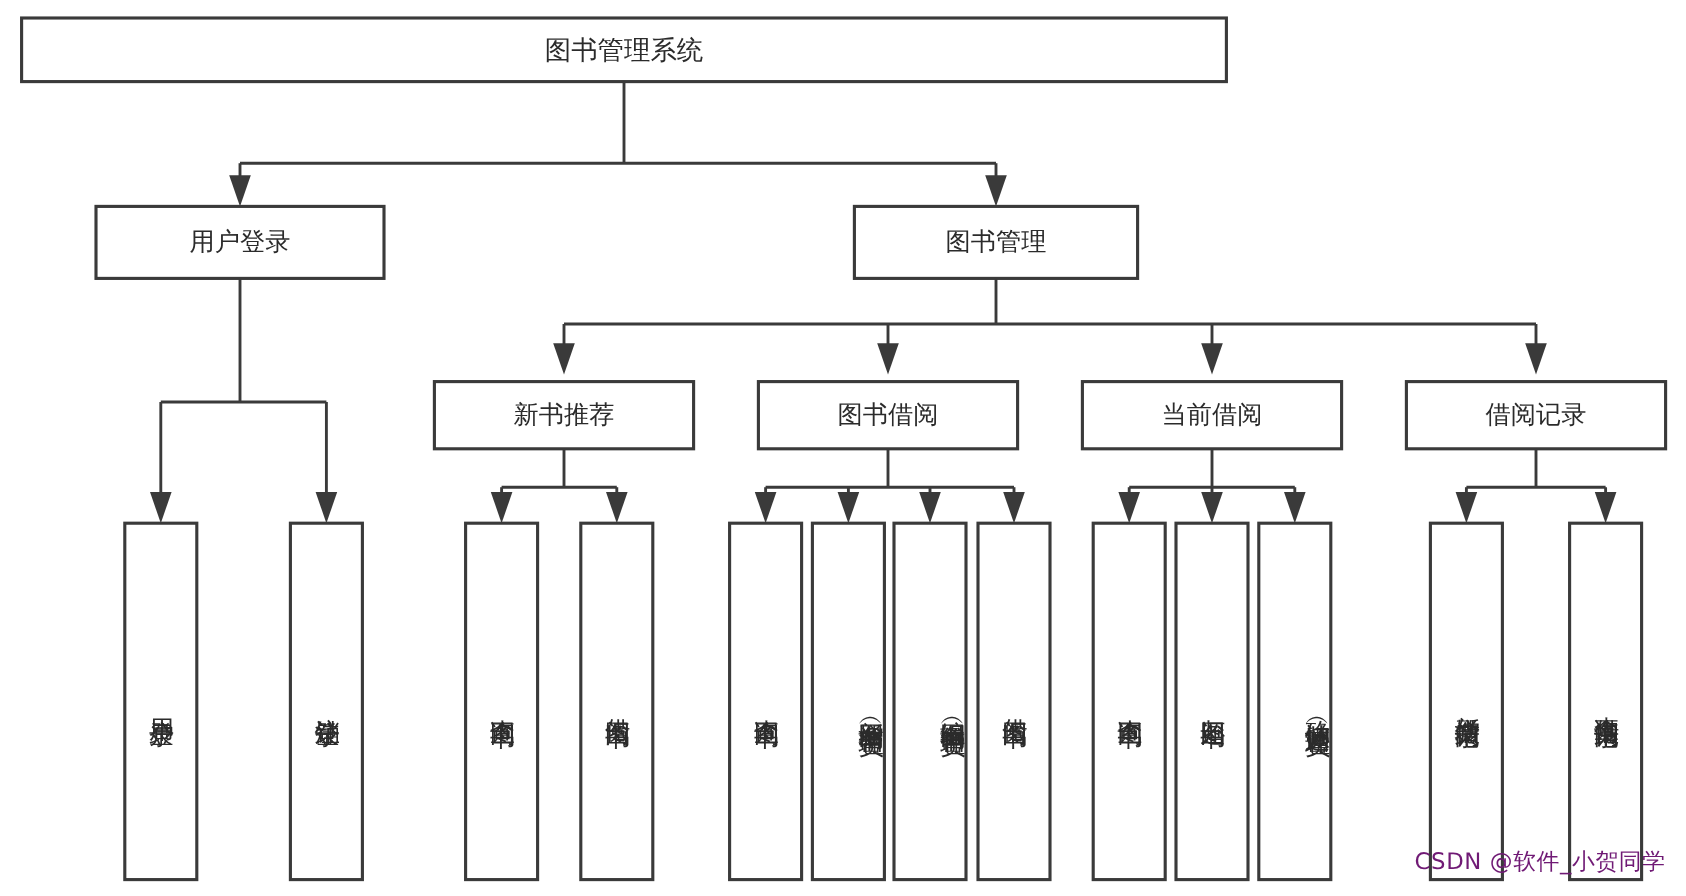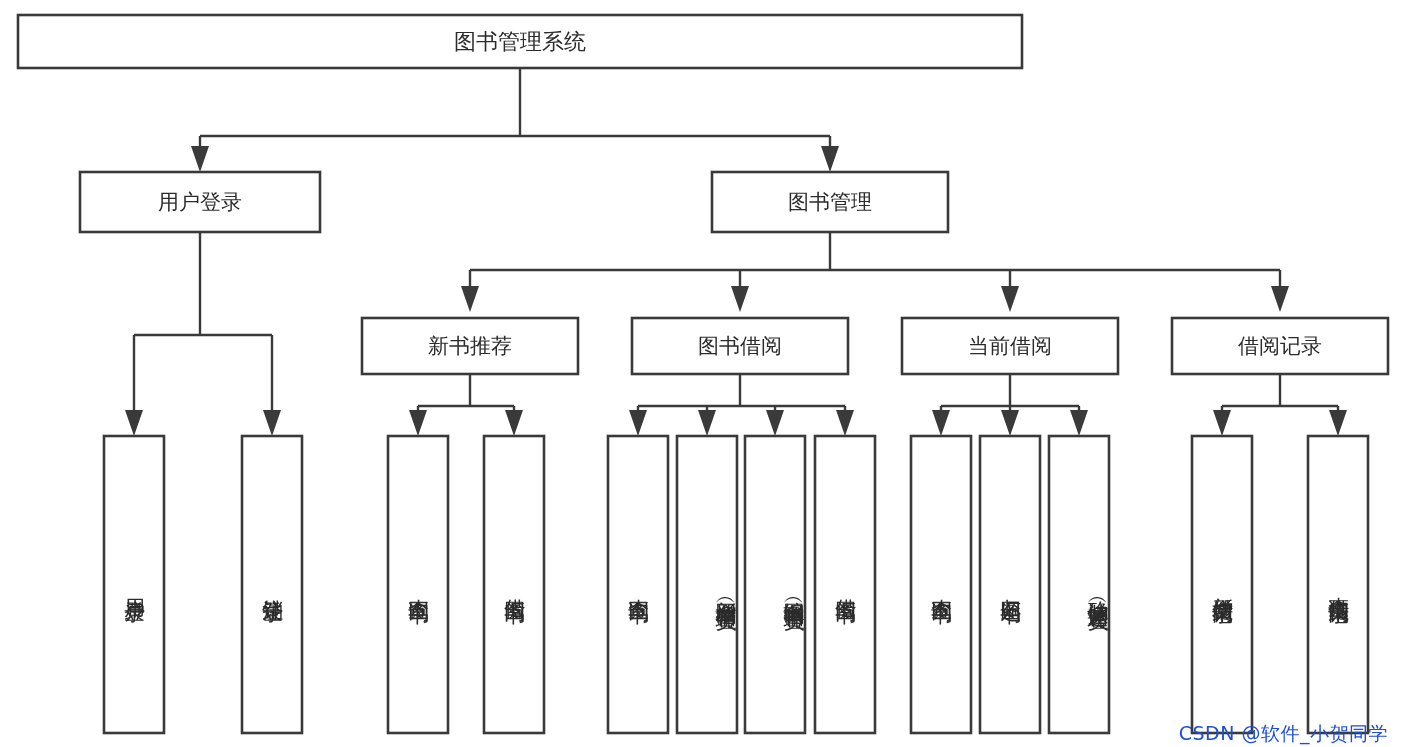--- a/index.html
+++ b/index.html
@@ -72,24 +72,24 @@
     font-size: 21px;
     line-height: 1.12;
     letter-spacing: 1.5px;
     color: #2b2b2b;
     white-space: nowrap;
     pointer-events: none;
   }
   .watermark {
     position: absolute;
     right: 8px;
-    bottom: 0;
+    bottom: 16px;
     font-family: "DejaVu Sans", "Liberation Sans", sans-serif;
     font-size: 19px;
-    color: #1d4ed8;
+    color: #701a75;
     letter-spacing: 0.5px;
     white-space: nowrap;
   }
 </style>
 </head>
 <body>
 
 <div id="canvas">
 
   <svg class="diagram" viewBox="0 0 1405 747">

